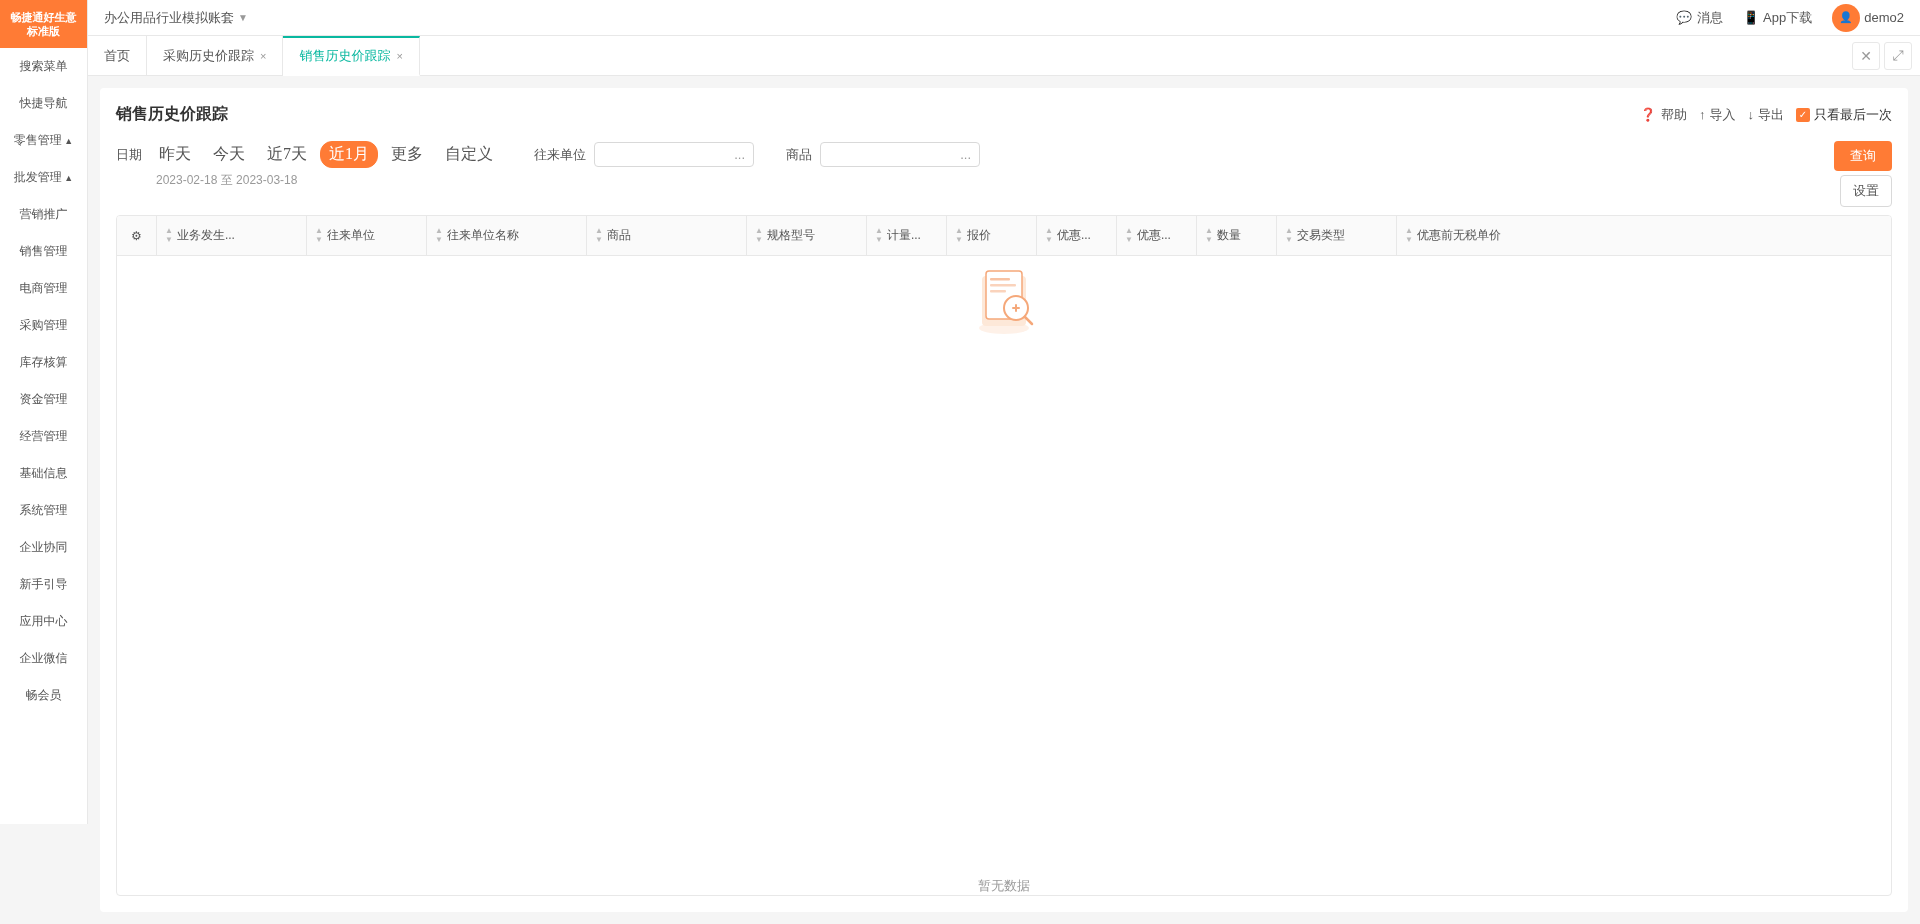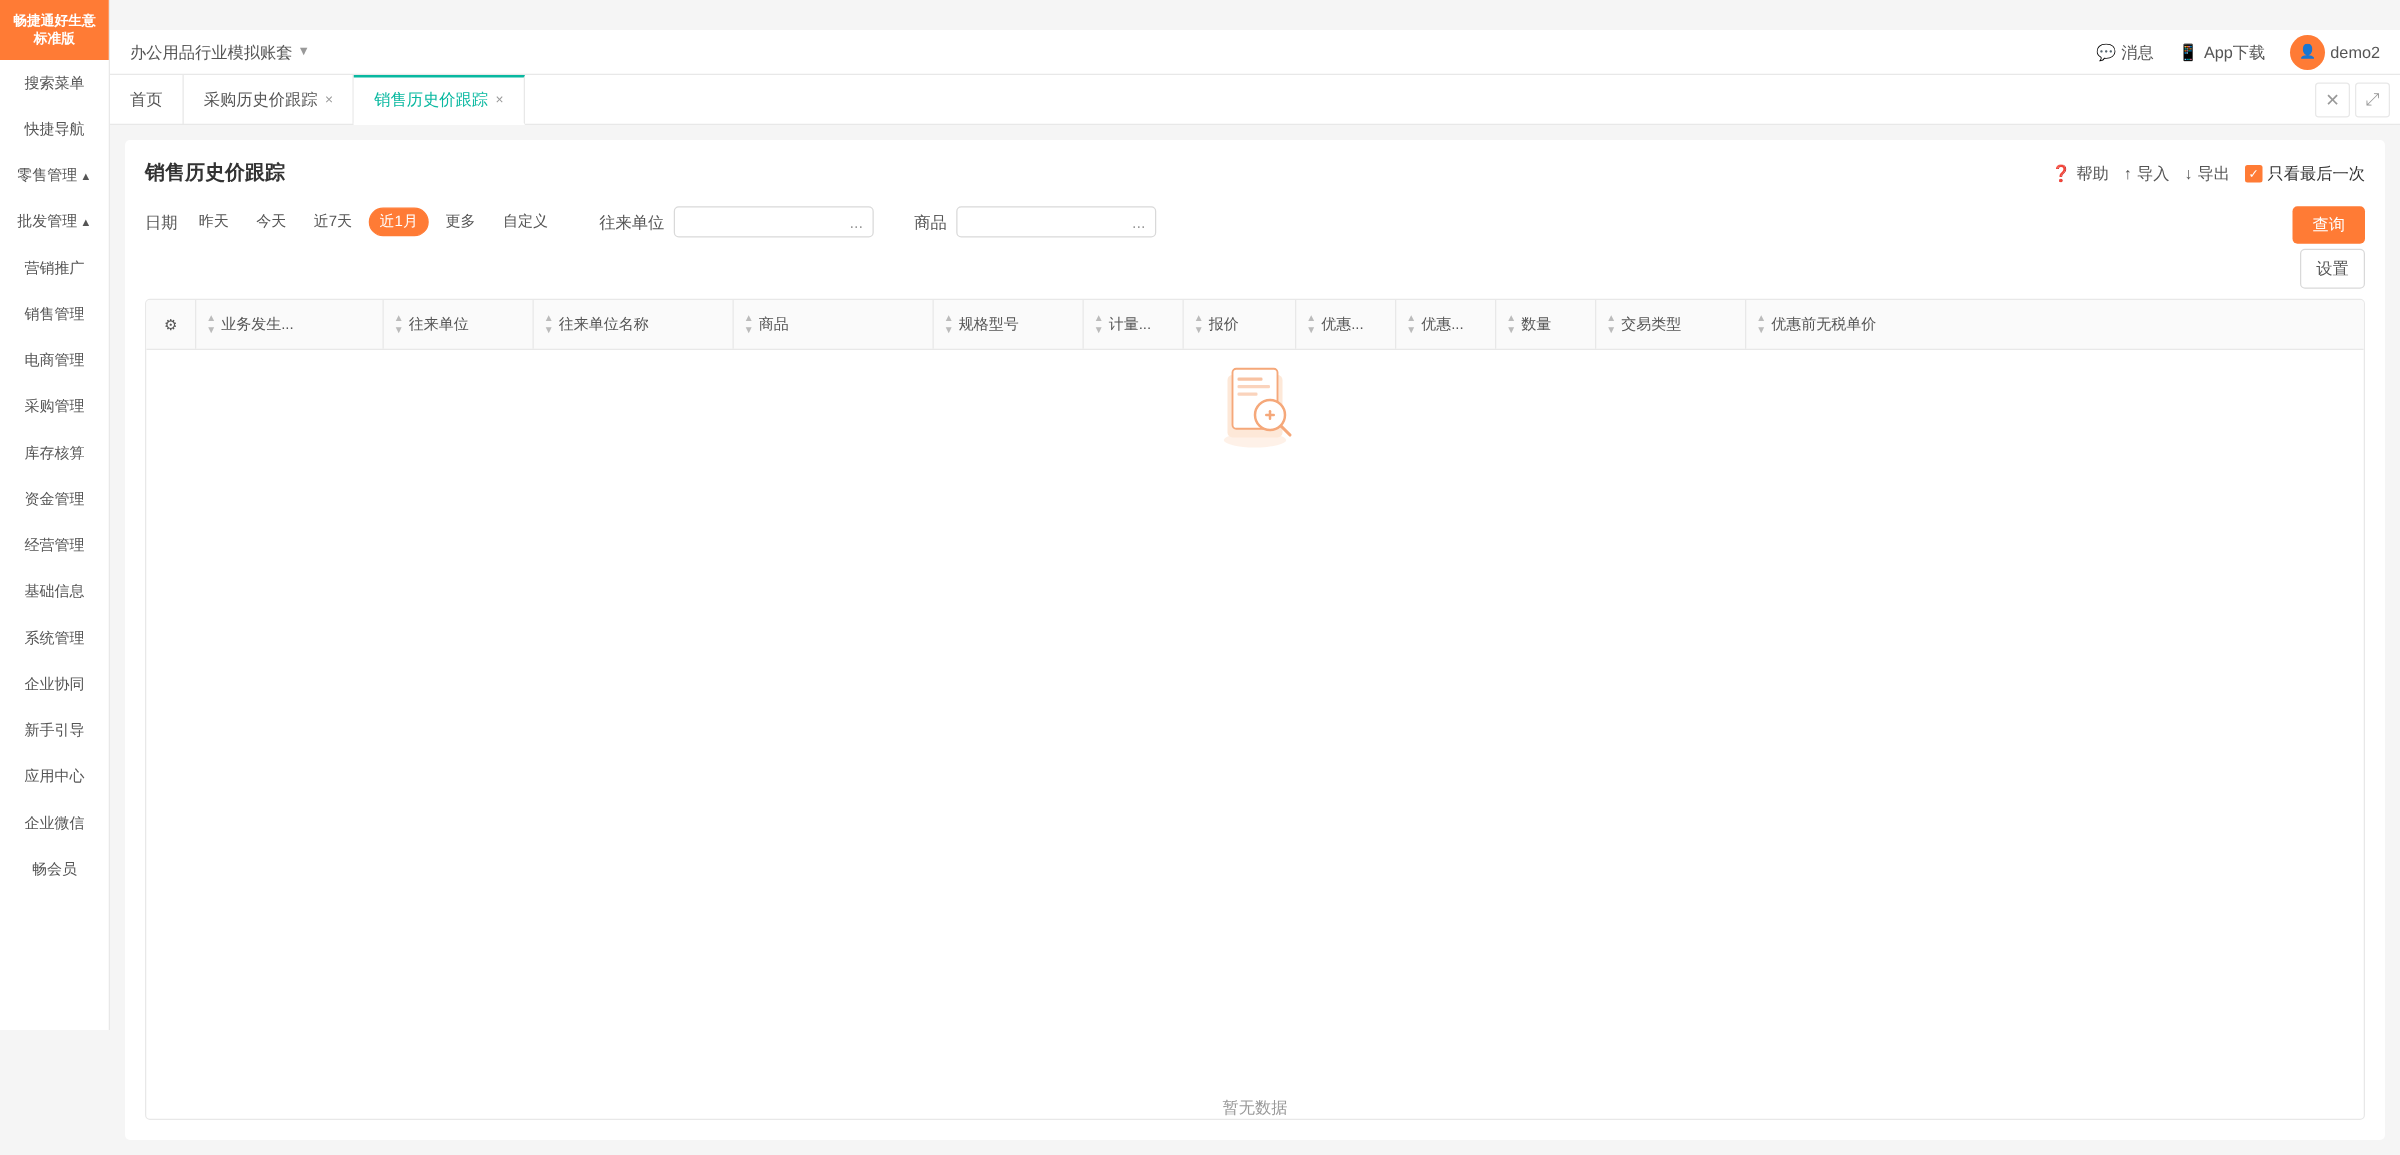--- a/index.html
+++ b/index.html
@@ -8,21 +8,21 @@
     
     .sidebar { width: 88px; background: #fff; display: flex; flex-direction: column; border-right: 1px solid #e8e8e8; height: 824px; }
     .sidebar-logo { background: #ff7b35; padding: 8px 6px; display: flex; flex-direction: column; align-items: center; justify-content: center; height: 48px; }
     .sidebar-logo-text { color: #fff; font-size: 11px; font-weight: bold; line-height: 1.3; text-align: center; }
     .sidebar-item { padding: 10px 4px; text-align: center; cursor: pointer; color: #555; font-size: 12px; border-bottom: none; }
 
     
     .main { flex: 1; display: flex; flex-direction: column; height: 924px; }
 
     
-    .top-header { background: #fff; height: 36px; display: flex; align-items: center; padding: 0 16px; border-bottom: 1px solid #e8e8e8; justify-content: space-between; margin-top: 24px; }
+    .top-header { background: #fff; height: 36px; display: flex; align-items: center; padding: 0 16px; border-bottom: 1px solid #e8e8e8; justify-content: space-between; }
     .top-header-left { display: flex; align-items: center; gap: 8px; }
     .company-select { display: flex; align-items: center; gap: 4px; color: #555; font-size: 13px; cursor: pointer; }
     .company-select-arrow { color: #999; font-size: 10px; }
     .top-header-right { display: flex; align-items: center; gap: 20px; }
     .header-action { display: flex; align-items: center; gap: 4px; color: #555; font-size: 13px; cursor: pointer; }
     .user-avatar { width: 28px; height: 28px; border-radius: 50%; background: #ff7b35; display: flex; align-items: center; justify-content: center; color: #fff; font-size: 11px; }
 
     
     .tab-bar { background: #fff; height: 40px; display: flex; align-items: center; padding: 0 0; border-bottom: 1px solid #e8e8e8; }
     .tab { display: flex; align-items: center; height: 40px; padding: 0 16px; font-size: 13px; cursor: pointer; border-right: 1px solid #e8e8e8; color: #555; gap: 6px; }
@@ -36,21 +36,21 @@
     .page-content { flex: 1; background: #f5f5f5; padding: 12px; overflow: hidden; }
     .page-card { background: #fff; border-radius: 4px; padding: 16px; height: 100%; display: flex; flex-direction: column; }
     .page-title { font-size: 16px; font-weight: bold; color: #333; margin-bottom: 16px; display: flex; align-items: center; justify-content: space-between; }
     .page-title-actions { display: flex; align-items: center; gap: 12px; font-size: 13px; font-weight: normal; }
     .page-title-action { display: flex; align-items: center; gap: 4px; color: #555; cursor: pointer; }
     .only-last-checkbox { display: flex; align-items: center; gap: 4px; }
     .checkbox-checked { width: 14px; height: 14px; background: #ff7b35; border-radius: 2px; display: flex; align-items: center; justify-content: center; color: #fff; font-size: 10px; }
     .filter-group { display: flex; align-items: center; gap: 8px; }
     .filter-label { color: #555; font-size: 13px; white-space: nowrap; }
     .date-shortcuts { display: flex; align-items: center; gap: 4px; }
-    .date-btn { padding: 2px 8px; border-radius: 12px; cursor: pointer; font-size: 12px; color: #555; border: 1px solid transparent; }
+    .date-btn { padding: 2px 8px; border-radius: 12px; cursor: pointer; font-size: 16px; color: #555; border: 1px solid transparent; font-family: Liberation Serif, serif; }
     .date-btn-active { background: #ff7b35; color: #fff; border-color: #ff7b35; }
     .date-range { color: #999; font-size: 12px; }
     .filter-input { display: flex; align-items: center; border: 1px solid #d9d9d9; border-radius: 4px; padding: 4px 8px; min-width: 160px; cursor: pointer; gap: 4px; background: #fff; }
     .filter-input-text { flex: 1; color: #999; font-size: 13px; }
     .filter-input-dots { color: #999; }
     .btn-primary { background: #ff7b35; color: #fff; border: none; border-radius: 4px; padding: 6px 16px; font-size: 13px; cursor: pointer; }
     .btn-default { background: #fff; color: #555; border: 1px solid #d9d9d9; border-radius: 4px; padding: 6px 12px; font-size: 13px; cursor: pointer; }
 
     
     .table-container { flex: 1; border: 1px solid #e8e8e8; border-radius: 4px; overflow: hidden; display: flex; flex-direction: column; }
@@ -218,20 +218,23 @@
 
               <div class="filter-group" style="margin-left: 20px;">
                 <span class="filter-label">商品</span>
                 <div class="filter-input">
                   <span class="filter-input-text"></span>
                   <span class="filter-input-dots">...</span>
                 </div>
               </div>
             </div>
 
+            <div class="filter-line2">
+              <span class="date-range">2023-02-18 至 2023-03-18</span>
+            </div>
           </div>
 
           <div class="filter-buttons-right">
             <button class="btn-primary">查询</button>
             <button class="btn-default">设置</button>
           </div>
         </div>
       </div>
 
       <div class="table-container">

